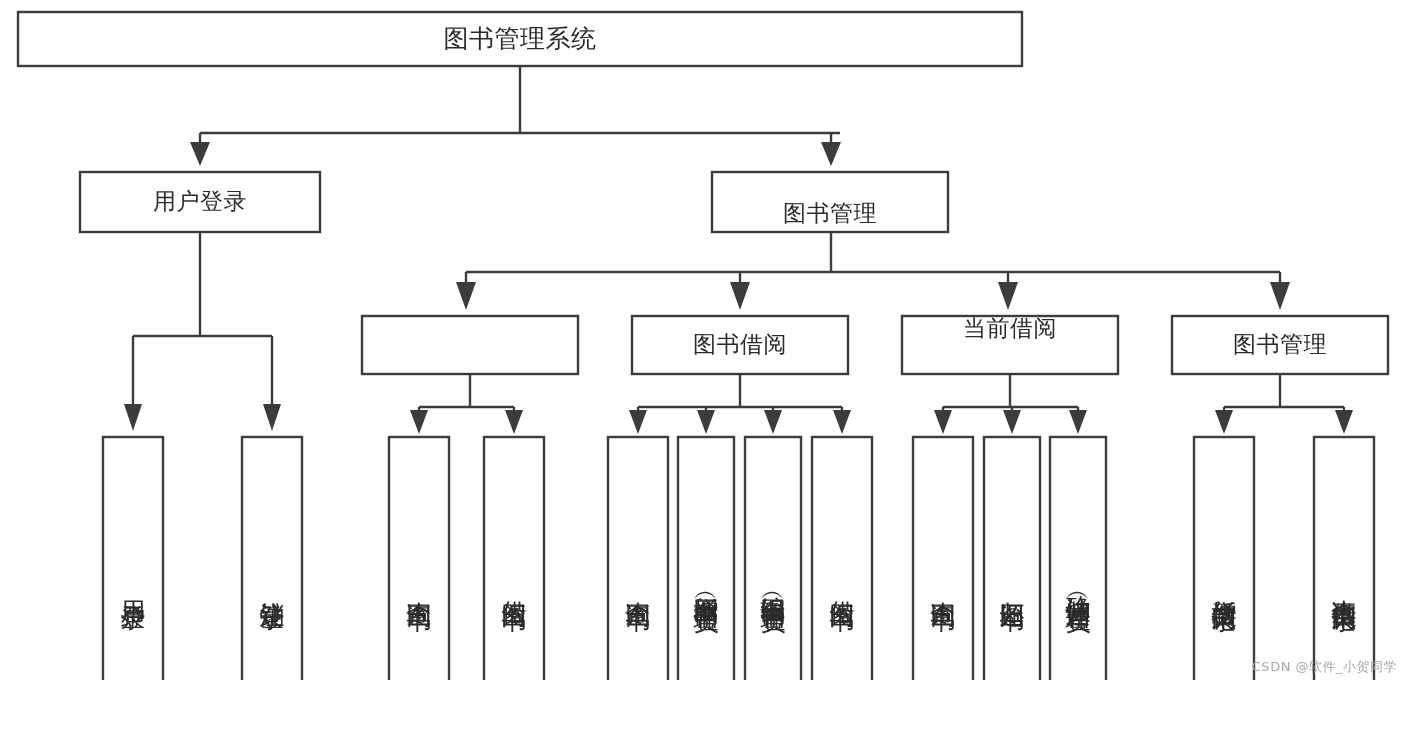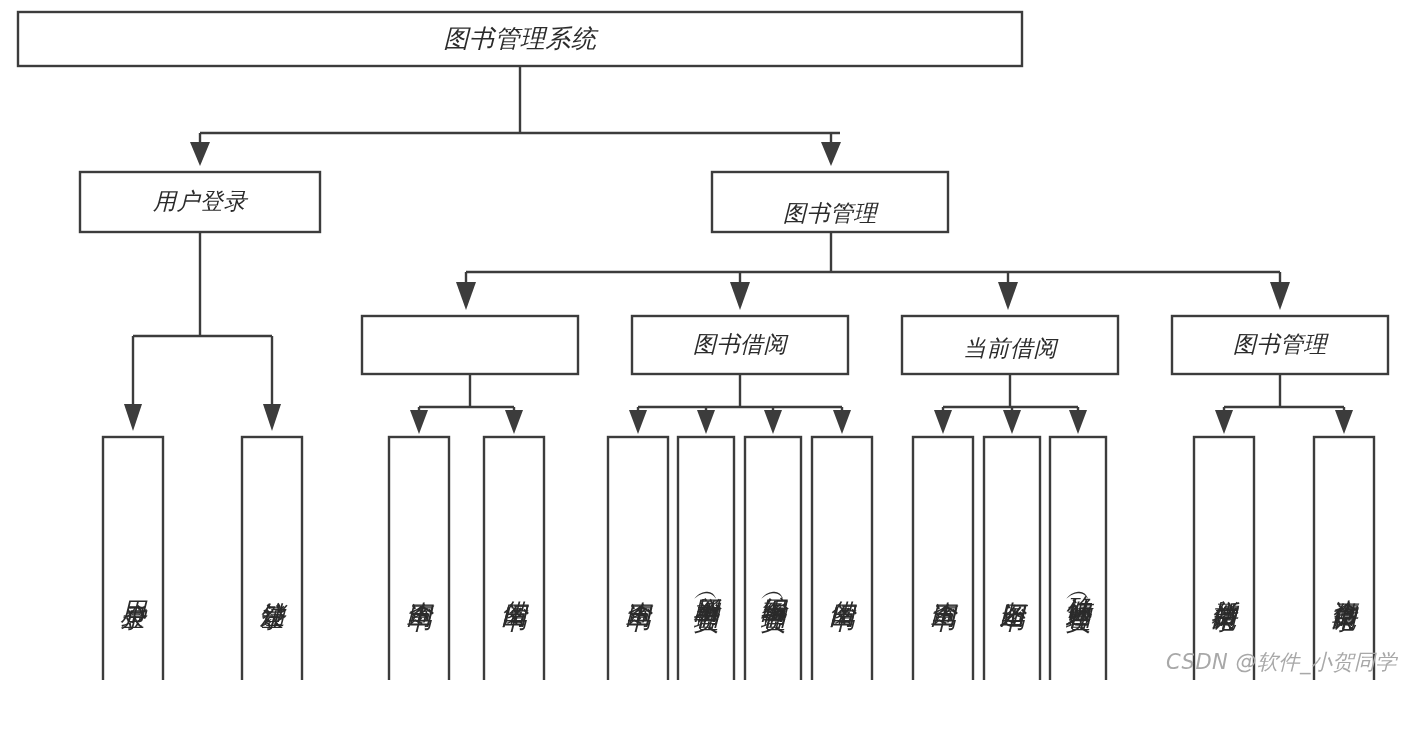--- a/index.html
+++ b/index.html
@@ -9,21 +9,20 @@
   }
   body {
     font-family: "DejaVu Sans", "Liberation Sans", sans-serif;
   }
   #diagram-root {
     position: relative;
     width: 1405px;
     height: 680px;
     background: #ffffff;
     overflow: hidden;
-    font-style: italic;
   }
   svg#diagram-svg {
     position: absolute;
     left: 0;
     top: 0;
     width: 1405px;
     height: 747px;
   }
   .node-box {
     fill: #ffffff;
@@ -64,21 +63,21 @@
     text-orientation: upright;
     font-size: 25px;
     line-height: 1.16;
     letter-spacing: 2px;
     white-space: nowrap;
   }
   .watermark {
     position: absolute;
     right: 8px;
     bottom: 4px;
-    font-size: 21px;
+    font-size: 13px;
     color: #a8a8a8;
     font-family: "DejaVu Sans", "Liberation Sans", sans-serif;
     letter-spacing: 0.5px;
     white-space: nowrap;
   }
 </style>
 </head>
 <body>
 
 <div id="diagram-root">
@@ -182,21 +181,21 @@
     <rect class="node-box" x="1194" y="437" width="60" height="296"></rect>
     <rect class="node-box" x="1314" y="437" width="60" height="296"></rect>
   </svg>
 
   <div class="node-label horizontal root" style="left:18px; top:12px; width:1004px; height:54px;">图书管理系统</div>
 
   <div class="node-label horizontal" style="left:80px; top:172px; width:240px; height:60px;">用户登录</div>
   <div class="node-label horizontal" style="left:712px; top:184px; width:236px; height:60px;">图书管理</div>
 
   <div class="node-label horizontal" style="left:632px; top:316px; width:216px; height:58px;">图书借阅</div>
-  <div class="node-label horizontal" style="left:902px; top:320px; width:216px; height:58px;">当前借阅</div>
+  <div class="node-label horizontal" style="left:902px; top:300px; width:216px; height:58px;">当前借阅</div>
   <div class="node-label horizontal" style="left:1172px; top:316px; width:216px; height:58px;">图书管理</div>
 
   <div class="node-label vertical" style="left:103px; top:437px; width:60px; height:296px;">用户登录</div>
   <div class="node-label vertical" style="left:242px; top:437px; width:60px; height:296px;">注销登录</div>
   <div class="node-label vertical" style="left:389px; top:437px; width:60px; height:296px;">查询图书</div>
   <div class="node-label vertical" style="left:484px; top:437px; width:60px; height:296px;">借阅图书</div>
   <div class="node-label vertical" style="left:608px; top:437px; width:60px; height:296px;">查询图书</div>
   <div class="node-label vertical" style="left:678px; top:437px; width:56px; height:296px;">新增图书（管理员）</div>
   <div class="node-label vertical" style="left:745px; top:437px; width:56px; height:296px;">编辑图书（管理员）</div>
   <div class="node-label vertical" style="left:812px; top:437px; width:60px; height:296px;">借阅图书</div>

